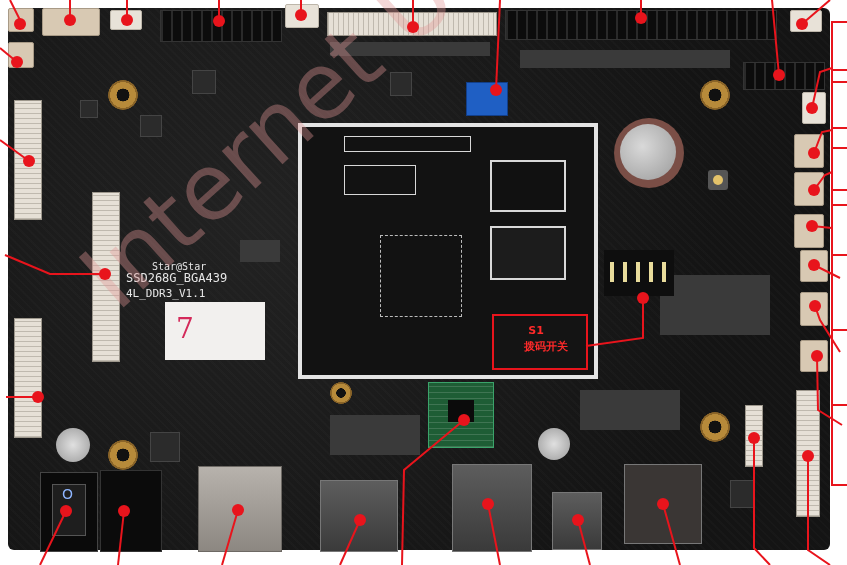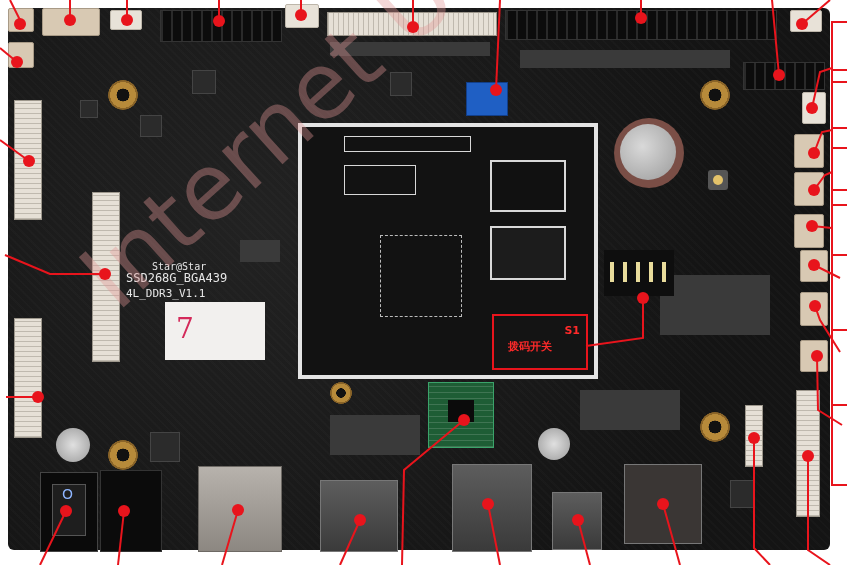--- a/index.html
+++ b/index.html
@@ -88,22 +88,22 @@
 <div class="abs" style="left:176px;top:312px;color:#d42a5a;font-size:28px;font-family:'DejaVu Serif',serif;">7</div>
 
 <div class="abs shield" style="left:298px;top:123px;width:292px;height:248px;"></div>
 <div class="abs silk-box" style="left:344px;top:136px;width:125px;height:14px;"></div>
 <div class="abs silk-box" style="left:344px;top:165px;width:70px;height:28px;"></div>
 <div class="abs" style="left:490px;top:160px;width:72px;height:48px;border:2px solid #d8d8d8;background:#111;"></div>
 <div class="abs" style="left:490px;top:226px;width:72px;height:50px;border:2px solid #d8d8d8;background:#1c1c1c;"></div>
 <div class="abs" style="left:380px;top:235px;width:80px;height:80px;border:1px dashed #bbb;"></div>
 
 <div class="redbox" style="left:492px;top:314px;width:92px;height:52px;background:#141414;"></div>
-<div class="callout-text" style="left:492px;top:324px;width:88px;text-align:right;">S1</div>
-<div class="callout-text" style="left:492px;top:340px;width:76px;">拨码开关</div>
+<div class="callout-text" style="left:492px;top:324px;width:88px;">S1</div>
+<div class="callout-text" style="left:508px;top:340px;width:76px;">拨码开关</div>
 
 <div class="abs conn-white" style="left:802px;top:92px;width:22px;height:30px;"></div>
 <div class="abs conn-beige" style="left:794px;top:134px;width:28px;height:32px;"></div>
 <div class="abs conn-beige" style="left:794px;top:172px;width:28px;height:32px;"></div>
 <div class="abs conn-beige" style="left:794px;top:214px;width:28px;height:32px;"></div>
 <div class="abs conn-beige" style="left:800px;top:250px;width:26px;height:30px;"></div>
 <div class="abs conn-beige" style="left:800px;top:292px;width:26px;height:32px;"></div>
 <div class="abs conn-beige" style="left:800px;top:340px;width:26px;height:30px;"></div>
 <div class="abs ffc" style="left:796px;top:390px;width:22px;height:125px;"></div>
 <div class="abs ffc" style="left:745px;top:405px;width:16px;height:60px;"></div>

